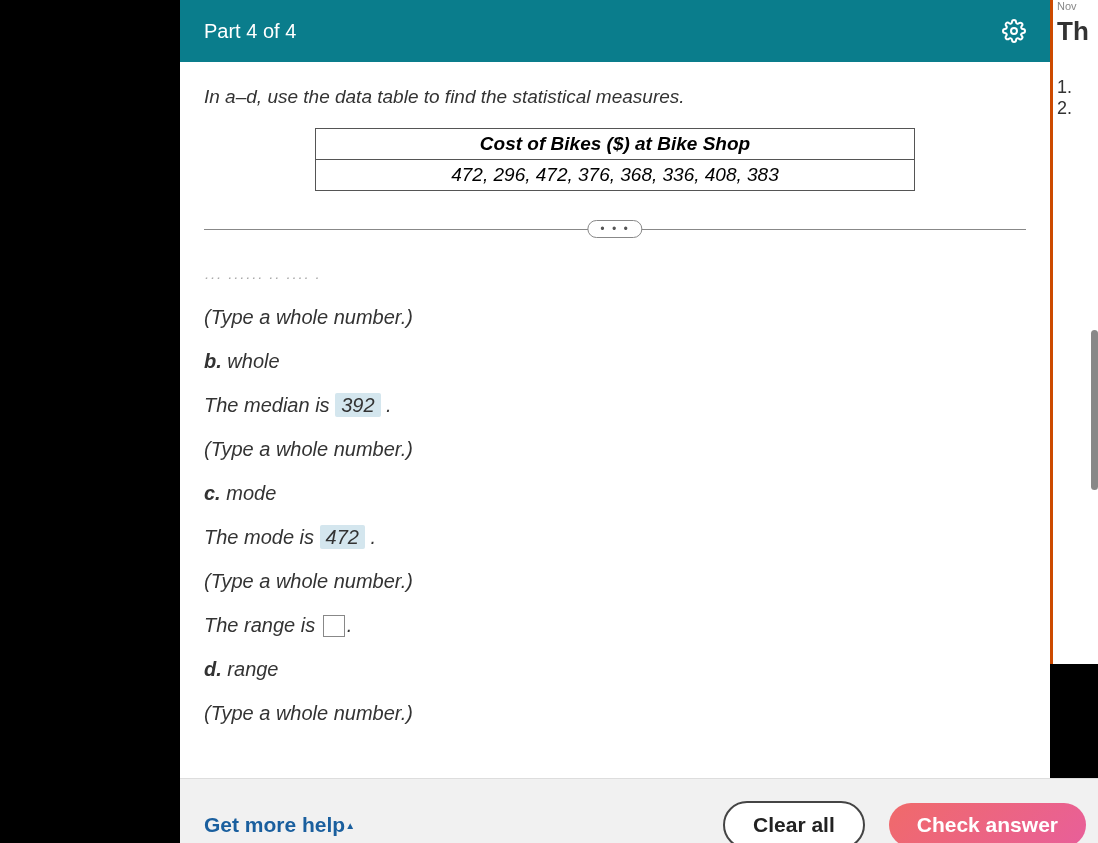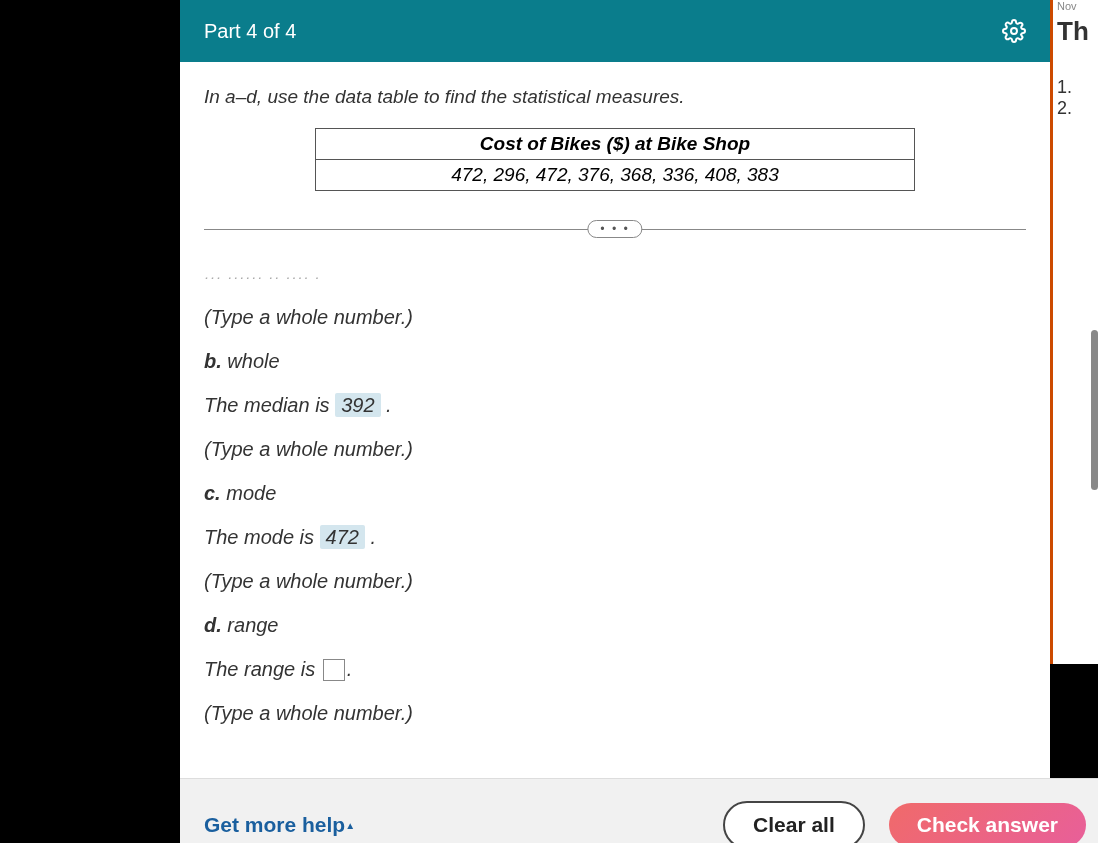--- a/index.html
+++ b/index.html
@@ -242,25 +242,25 @@
       <p>
         <span class="part-label">c.</span>
         <span>mode</span>
       </p>
       <p>
         <span>The mode is </span><span class="answer-chip">472</span><span> .</span>
       </p>
       <p>(Type a whole number.)</p>
 
       <p>
+        <span>The range is </span><span class="answer-box"></span><span>.</span>
+      </p>
+      <p>
         <span class="part-label">d.</span>
         <span>range</span>
-      </p>
-      <p>
-        <span>The range is </span><span class="answer-box"></span><span>.</span>
       </p>
       <p>(Type a whole number.)</p>
     </div>
   </div>
 
   <div class="footer">
     <span class="help-link">
       <span>Get more help</span>
       <span class="tri">▲</span>
     </span>

